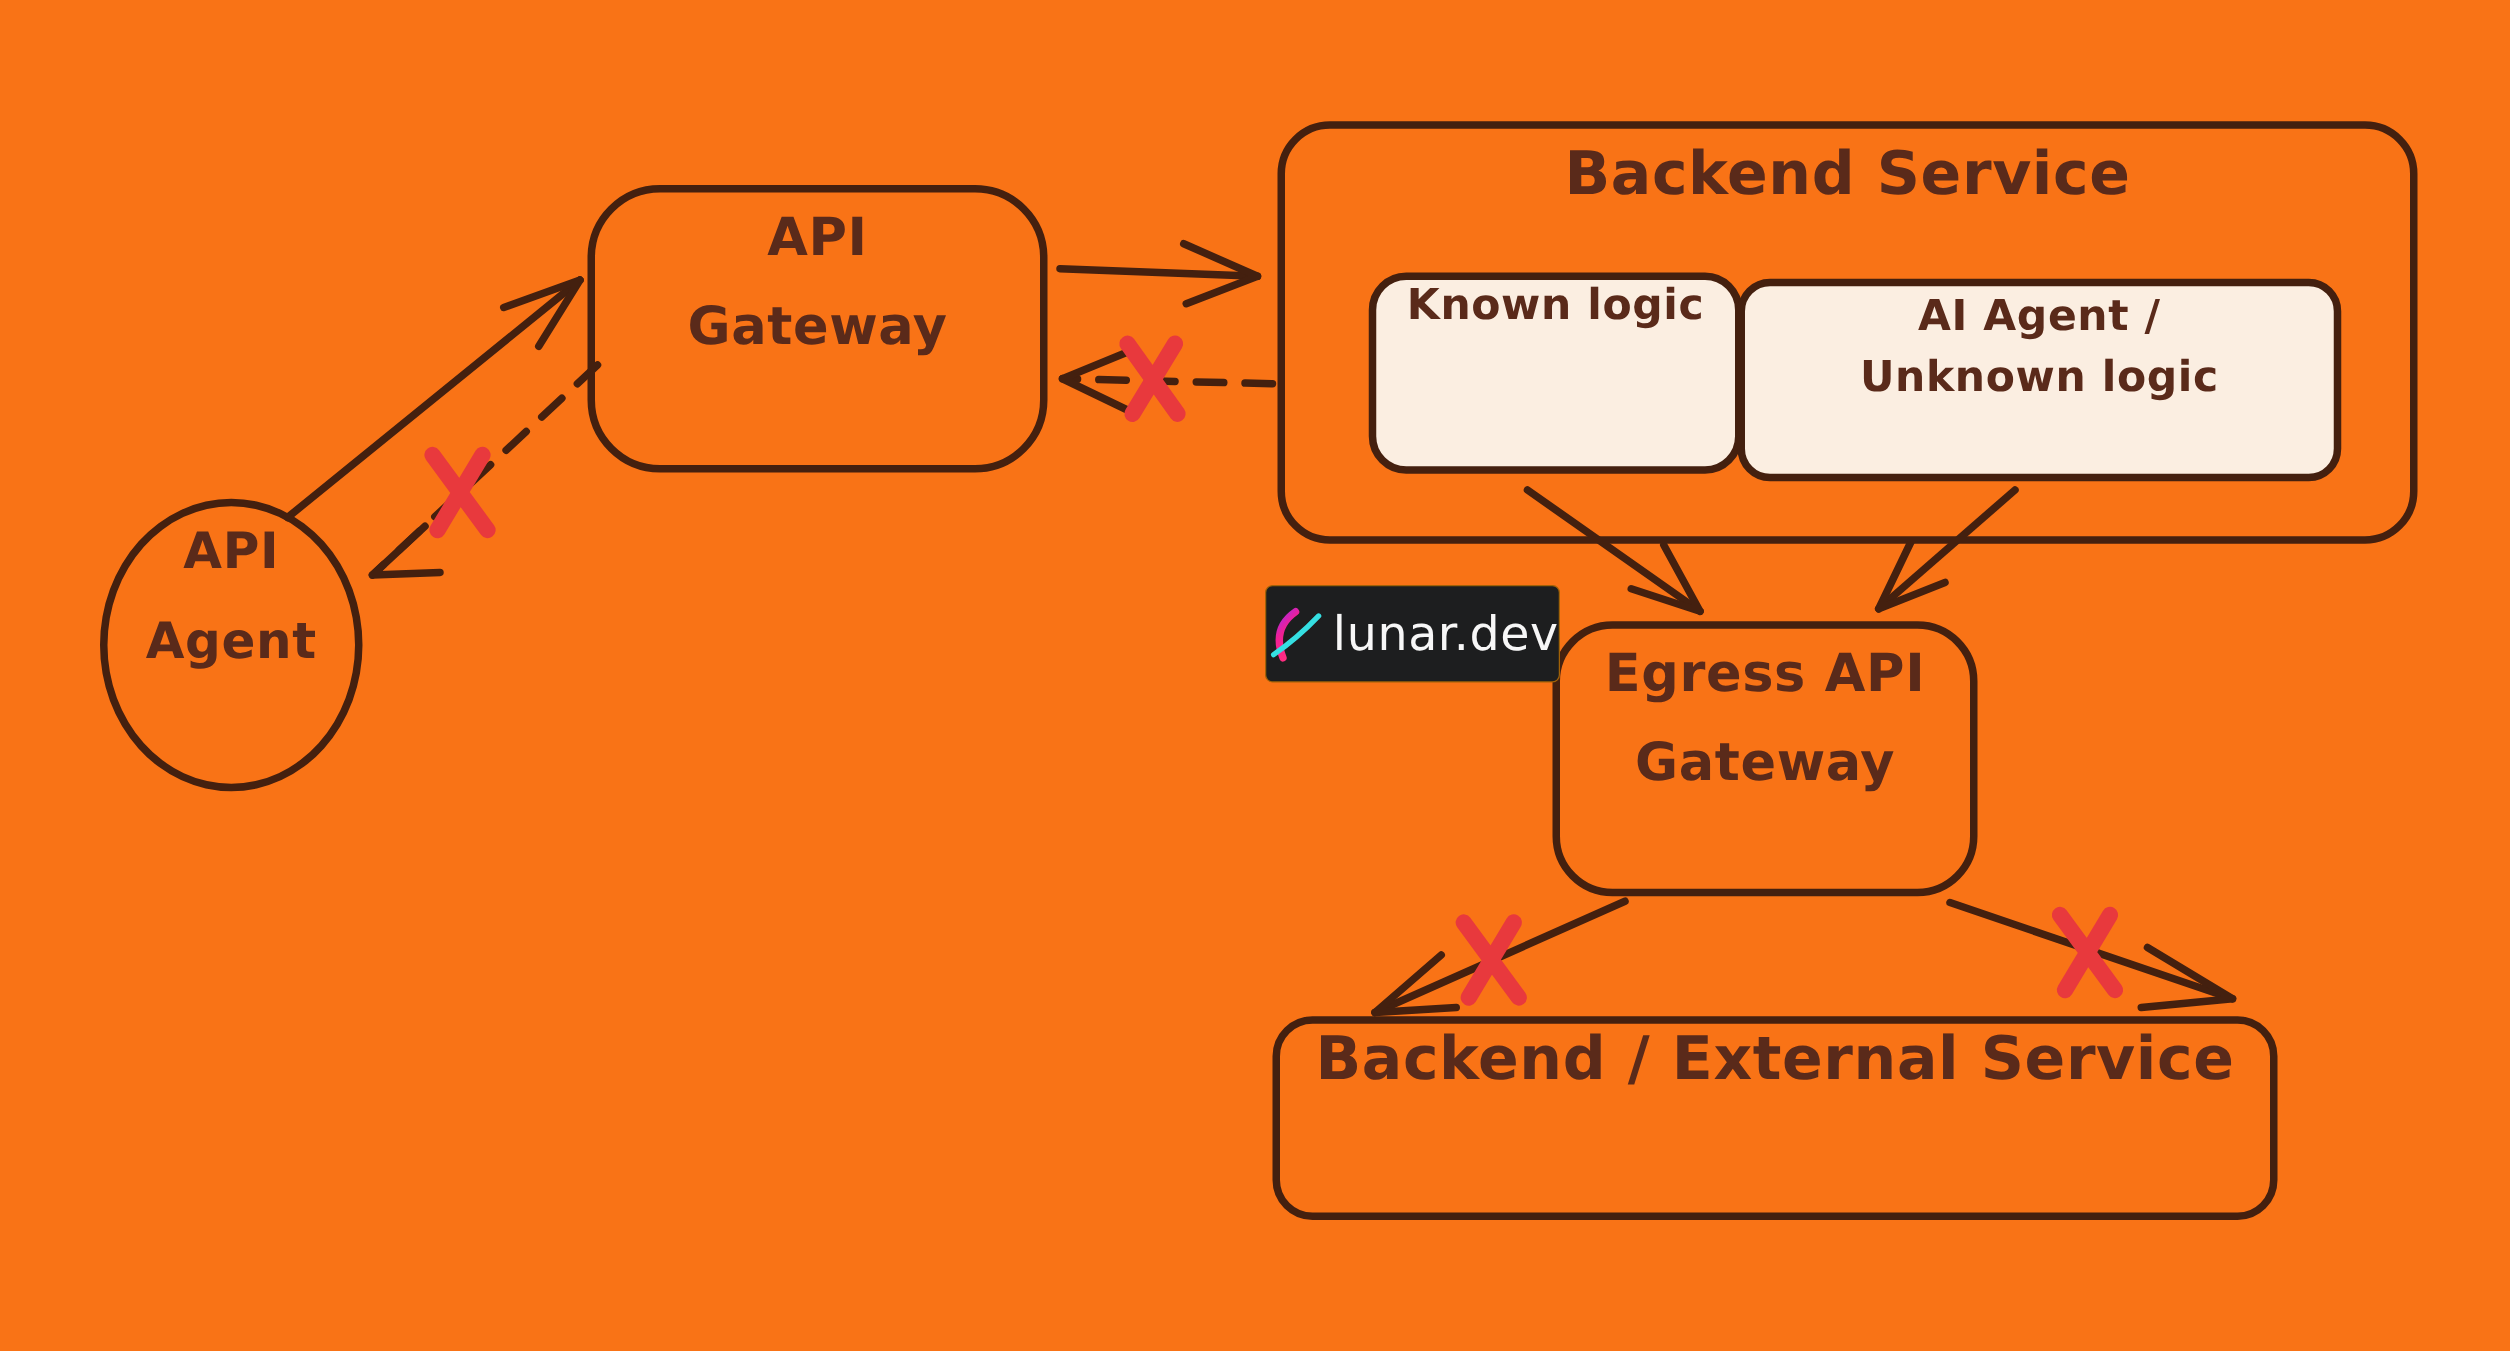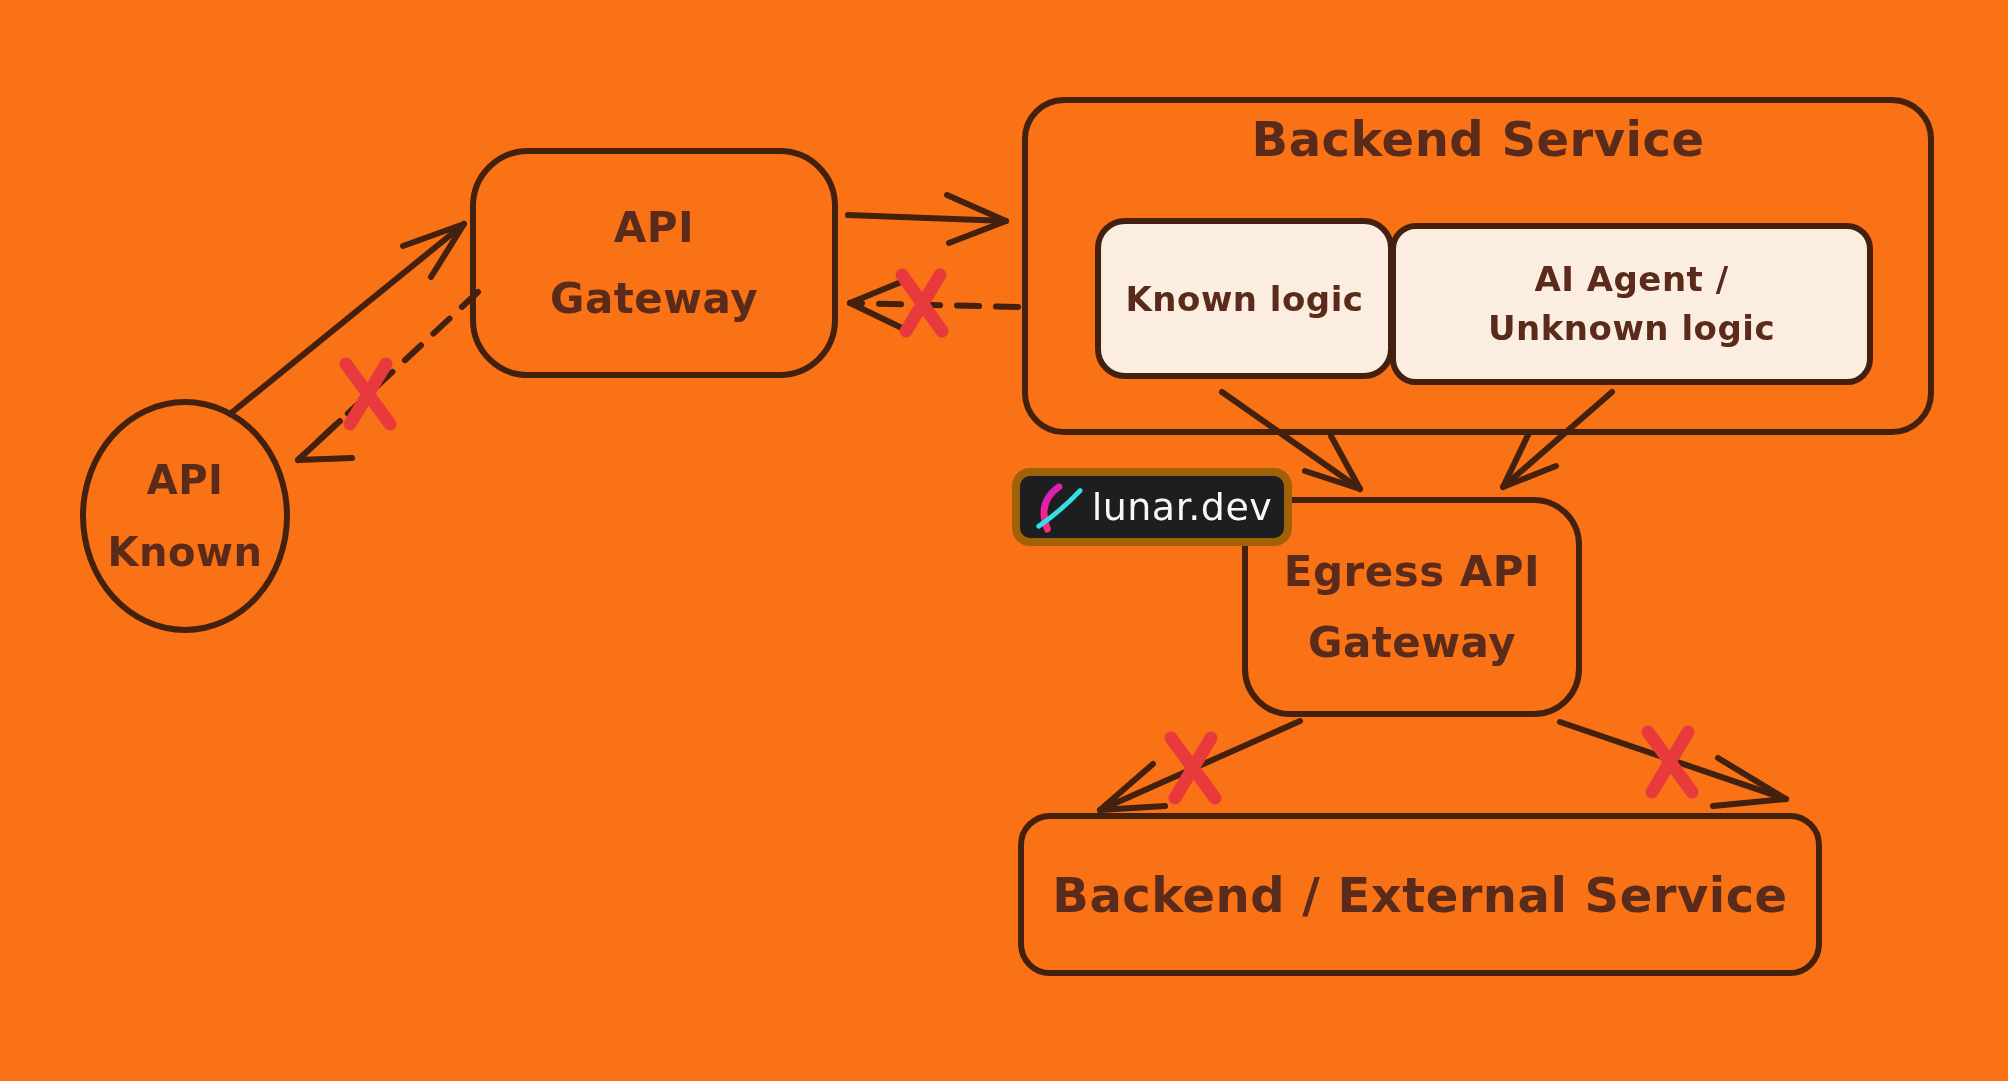--- a/index.html
+++ b/index.html
@@ -19,21 +19,20 @@
     width: 2008px; height: 1081px;
     z-index: 1;
   }
   .node {
     position: absolute;
     border: 6px solid #44200f;
     box-sizing: border-box;
     display: flex;
     flex-direction: column;
     align-items: center;
-    justify-content: center;
     z-index: 2;
     color: #5a2a1a;
     font-weight: 700;
     letter-spacing: 0.5px;
     text-align: center;
     background: transparent;
   }
   .label-line { white-space: nowrap; }
 
   #backend-service {
@@ -79,25 +78,25 @@
     font-size: 42px;
     line-height: 1.7;
   }
   #backend-external {
     left: 1018px; top: 813px; width: 804px; height: 163px;
     border-radius: 32px;
     font-size: 48px;
   }
   #lunar-badge {
     position: absolute;
-    left: 1012px; top: 468px; width: 280px; height: 78px;
+    left: 1012px; top: 468px; width: 236px; height: 78px;
     box-sizing: border-box;
     background: #1d1e1f;
-    border: 8px solid #a16207;
-    border-radius: 18px;
+    border: 1px solid #a16207;
+    border-radius: 6px;
     display: flex;
     align-items: center;
     justify-content: center;
     gap: 8px;
     z-index: 4;
   }
   #lunar-badge .lunar-text {
     color: #f7f7f7;
     font-size: 38px;
     font-weight: 400;
@@ -180,21 +179,21 @@
     <div class="label-line">Unknown logic</div>
   </div>
 
   <div class="node" id="api-gateway">
     <div class="label-line">API</div>
     <div class="label-line">Gateway</div>
   </div>
 
   <div class="node" id="api-user">
     <div class="label-line">API</div>
-    <div class="label-line">Known</div>
+    <div class="label-line">Agent</div>
   </div>
 
   <div class="node" id="egress-gateway">
     <div class="label-line">Egress API</div>
     <div class="label-line">Gateway</div>
   </div>
 
   <div class="node" id="backend-external">
     <div class="label-line">Backend / External Service</div>
   </div>

